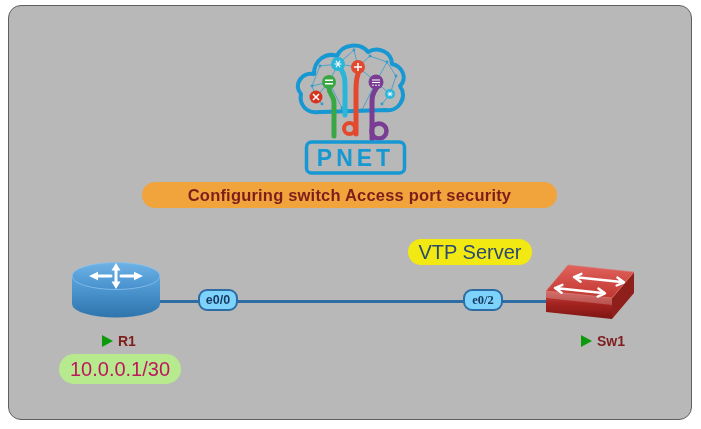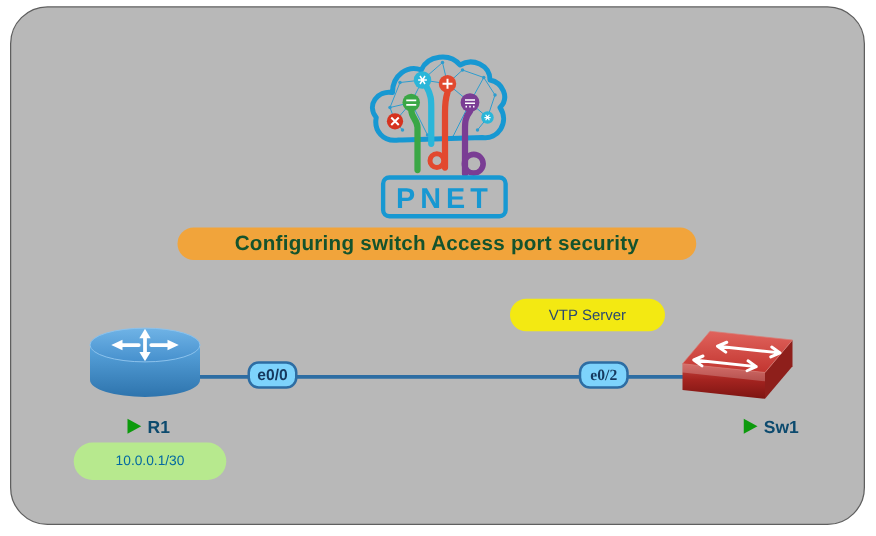--- a/index.html
+++ b/index.html
@@ -2,61 +2,61 @@
 <html><head>
 <meta charset="utf-8">
 <style>
   html,body{margin:0;padding:0;}
   body{
     width:701px;height:429px;position:relative;background:#ffffff;
     font-family:"Liberation Sans","DejaVu Sans",sans-serif;overflow:hidden;
   }
   .panel{
     position:absolute;left:8px;top:5px;width:684px;height:415px;
-    background:#b8b8b8;border:1.5px solid #5f5f5f;border-radius:30px;
+    background:#b8b8b8;border:1.5px solid #5f5f5f;border-radius:13px;
     box-sizing:border-box;
   }
   .abs{position:absolute;}
   .logo-wrap{left:283px;top:30px;width:135px;height:142px;}
   .banner{
     left:133px;top:176px;width:415px;height:26px;border-radius:13px;
-    background:#f1a43b;color:#14532d;font-weight:bold;font-size:16.5px;
+    background:#f1a43b;color:#7f1d1d;font-weight:bold;font-size:16.5px;
     display:flex;align-items:center;justify-content:center;letter-spacing:.2px;
   }
   .vtp-tag{
     left:399px;top:233px;width:124px;height:26px;border-radius:13px;
-    background:#f3e912;color:#2b4a70;font-size:12px;font-weight:500;
+    background:#f3e912;color:#2b4a70;font-size:20px;font-weight:500;
     display:flex;align-items:center;justify-content:center;
   }
   .link-line{
     left:148px;top:294px;width:392px;height:3px;background:#2d6da3;z-index:1;
   }
   .port-label{
     width:40px;height:22px;background:#7dd3fc;border:2.5px solid #2d6da3;
     border-radius:9px;color:#16395f;font-weight:bold;font-size:12.5px;
     display:flex;align-items:center;justify-content:center;z-index:3;
     box-sizing:border-box;
   }
   .port-e00{left:189px;top:283px;}
   .port-e02{left:454px;top:283px;font-family:Liberation Serif, serif;}
   .node-icon{z-index:2;cursor:pointer;}
   .router-icon{left:62px;top:255px;width:90px;height:58px;}
   .switch-icon{left:532px;top:256px;width:95px;height:60px;}
   .name-row{
     display:flex;align-items:center;gap:5px;z-index:2;
-    color:#0c4a6e;font-weight:bold;font-size:14px;
+    color:#7f1d1d;font-weight:bold;font-size:14px;
   }
   .name-r1{left:93px;top:327px;}
-  .name-sw1{left:586px;top:327px;}
+  .name-sw1{left:572px;top:327px;}
   .tri{
     width:0;height:0;border-left:11px solid #0c9a0c;
     border-top:6.5px solid transparent;border-bottom:6.5px solid transparent;
   }
   .pill{
-    background:#b7e98e;border-radius:15px;color:#0369a1;font-size:11px;
+    background:#b7e98e;border-radius:15px;color:#be185d;font-size:20px;
     display:flex;align-items:center;justify-content:center;z-index:2;
   }
   .pill-r1{left:50px;top:348px;width:122px;height:30px;}
   .pill-sw1{left:436px;top:349px;width:197px;height:29px;}
   .sr-only{
     position:absolute;width:1px;height:1px;overflow:hidden;
     clip:rect(0 0 0 0);white-space:nowrap;
   }
 </style>
 </head>

